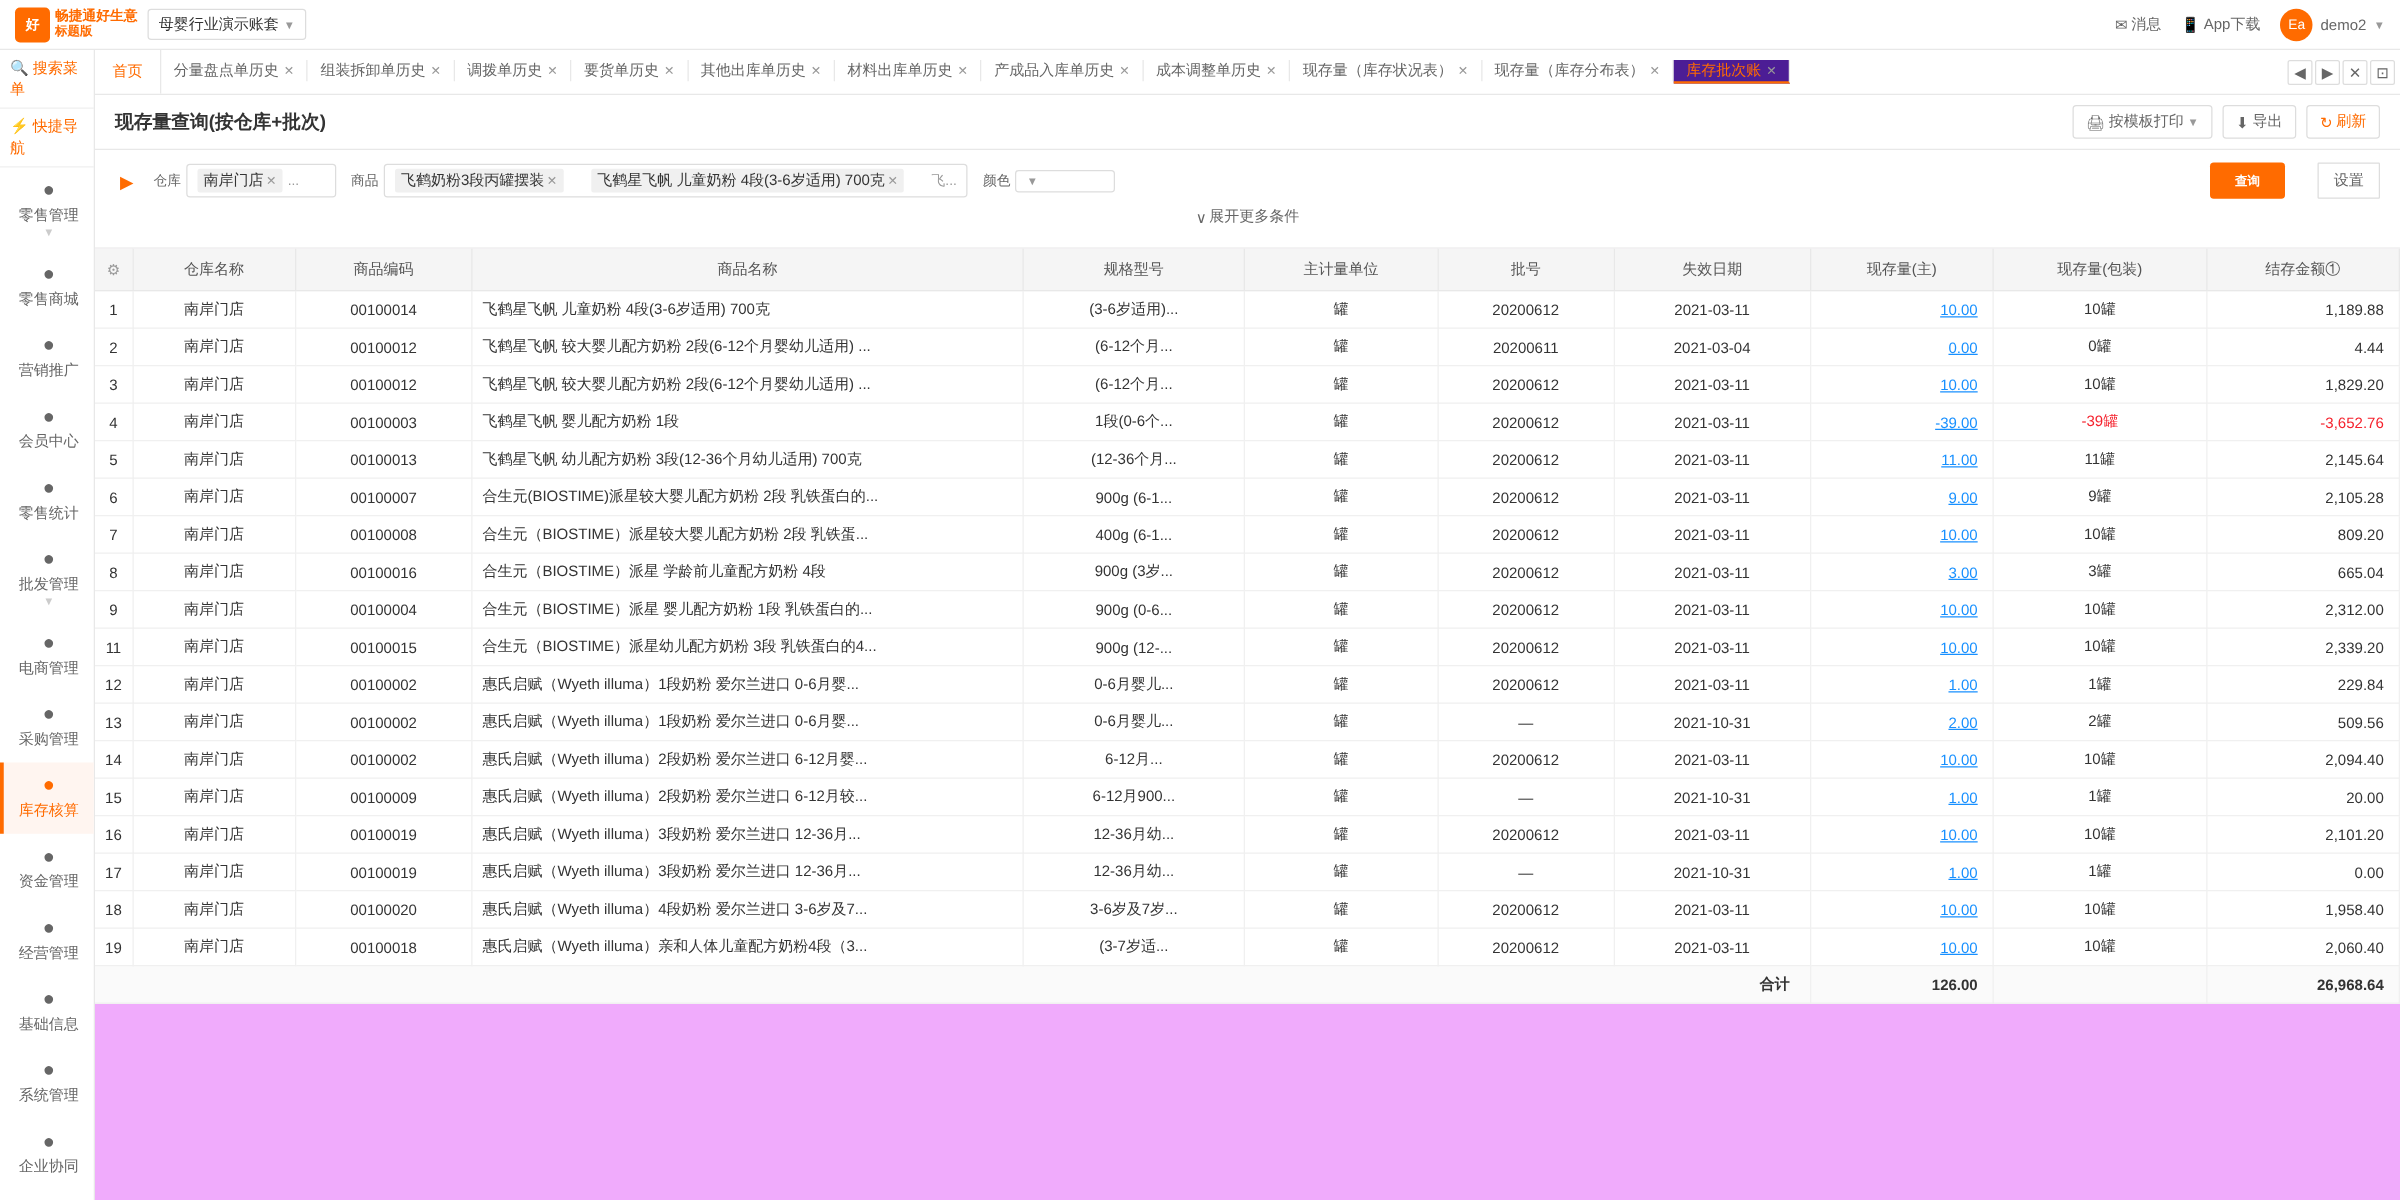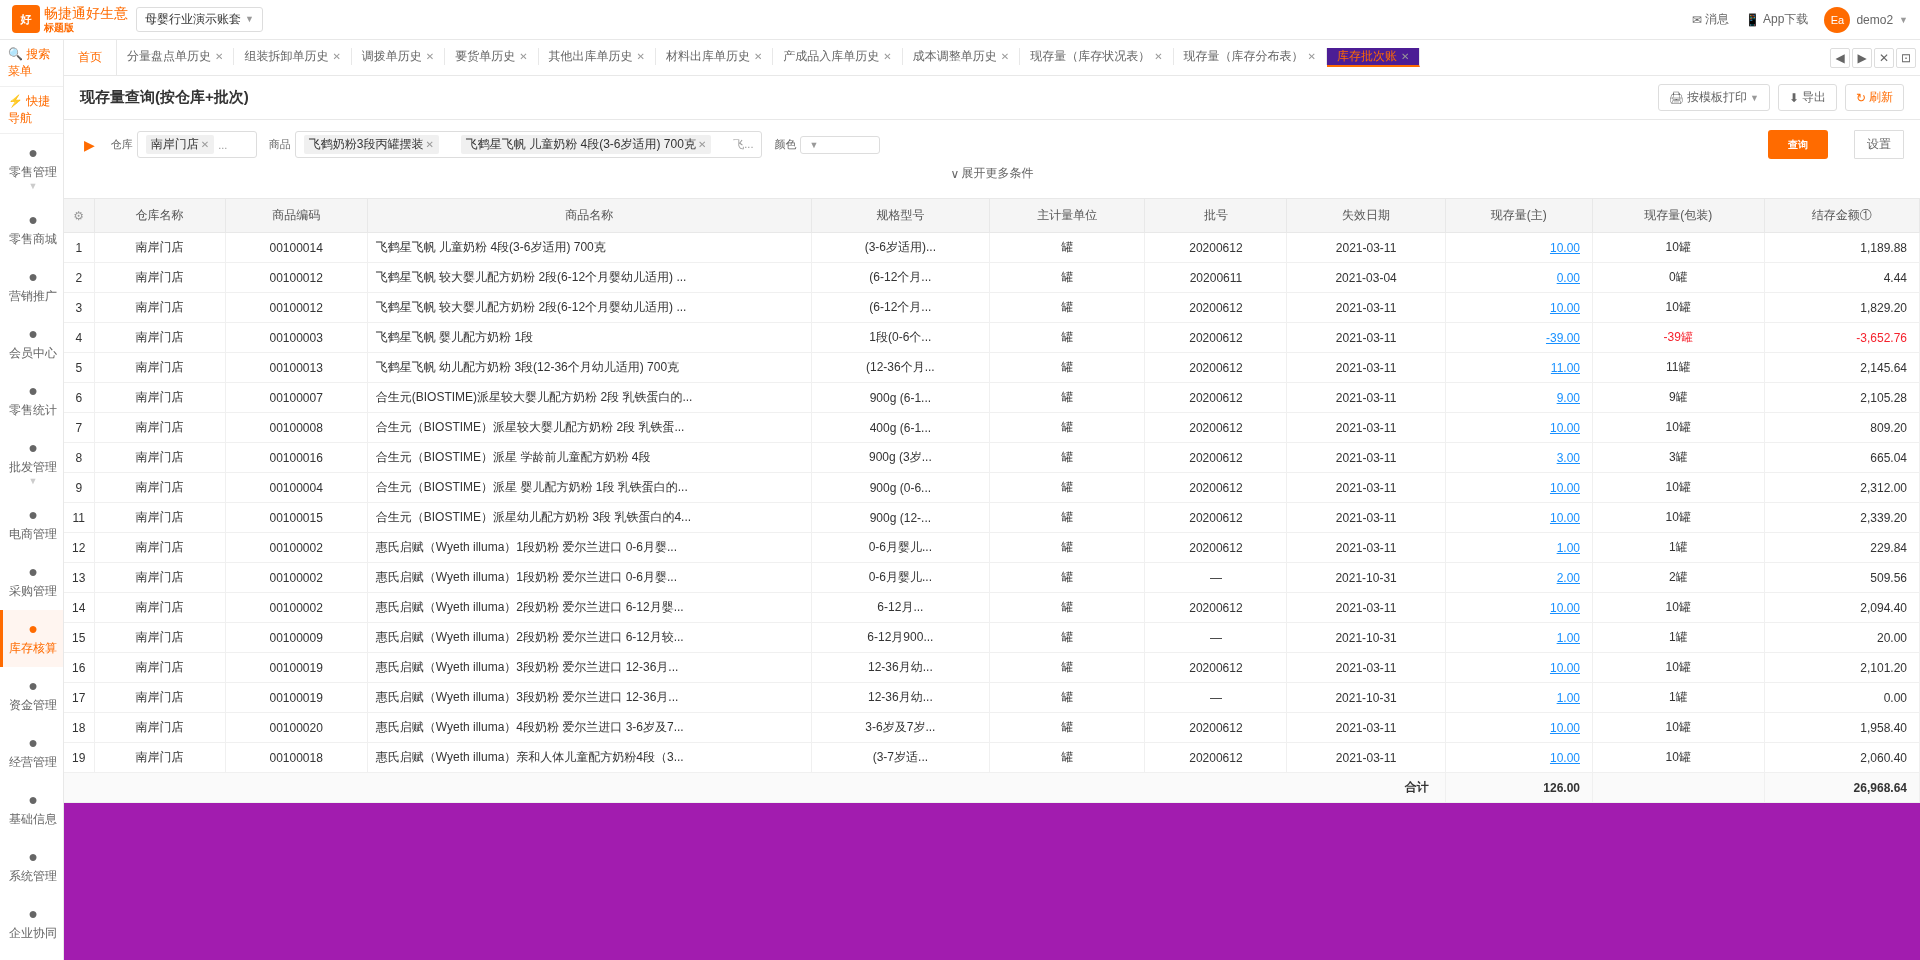--- a/index.html
+++ b/index.html
@@ -21,39 +21,39 @@
     .logo-icon { width: 28px; height: 28px; background: #ff6b00; border-radius: 4px; display: flex; align-items: center; justify-content: center; color: white; font-size: 11px; }
     .top-selector { display: flex; align-items: center; gap: 4px; border: 1px solid #ddd; border-radius: 3px; padding: 3px 8px; background: #fff; cursor: pointer; color: #333; font-size: 12px; }
     .top-bar-right { display: flex; align-items: center; gap: 16px; color: #666; font-size: 12px; }
     .top-bar-right span { cursor: pointer; display: flex; align-items: center; gap: 3px; }
     .avatar { width: 26px; height: 26px; border-radius: 50%; background: #ff6b00; display: flex; align-items: center; justify-content: center; color: white; font-size: 11px; }
 
     
     .main-layout { display: flex; flex: 1; overflow: hidden; }
 
     
-    .sidebar { width: 64px; background: #fff; border-right: 1px solid #e8e8e8; display: flex; flex-direction: column; flex-shrink: 0; }
+    .sidebar { width: 76px; background: #fff; border-right: 1px solid #e8e8e8; display: flex; flex-direction: column; flex-shrink: 0; }
     .sidebar-item { padding: 10px 4px; text-align: center; cursor: pointer; color: #666; font-size: 11px; border-left: 3px solid transparent; }
     .sidebar-item.active { background: #fff5f0; color: #ff6b00; border-left-color: #ff6b00; }
     .sidebar-item .s-icon { font-size: 16px; margin-bottom: 2px; }
 
     
     .content-area { flex: 1; display: flex; flex-direction: column; overflow: hidden; }
 
     
     .tab-bar { background: #fff; border-bottom: 1px solid #e8e8e8; display: flex; align-items: center; flex-shrink: 0; height: 36px; overflow: hidden; }
     .tab-home { padding: 0 14px; height: 100%; display: flex; align-items: center; color: #ff6b00; font-size: 12px; border-right: 1px solid #e8e8e8; cursor: pointer; flex-shrink: 0; }
     .tab-item { display: flex; align-items: center; gap: 4px; padding: 0 10px; height: 100%; font-size: 11px; color: #666; border-right: 1px solid #e8e8e8; cursor: pointer; white-space: nowrap; flex-shrink: 0; }
     .tab-item.active { color: #ff6b00; background: #4c1d95; border-bottom: 2px solid #ff6b00; }
     .tab-item .tab-close { color: #999; font-size: 10px; }
     .tab-nav-btns { display: flex; align-items: center; margin-left: auto; padding: 0 4px; gap: 2px; flex-shrink: 0; }
     .tab-nav-btn { width: 20px; height: 20px; display: flex; align-items: center; justify-content: center; cursor: pointer; color: #666; font-size: 12px; border: 1px solid #ddd; border-radius: 2px; }
 
     
-    .page-content { flex: 1; overflow: auto; padding: 0; background: #a21caf; }
+    .page-content { flex: 1; overflow: auto; padding: 0; background: #f0abfc; }
 
     
     .page-header { background: #fff; padding: 8px 16px; display: flex; align-items: center; justify-content: space-between; border-bottom: 1px solid #e8e8e8; }
     .page-title { font-size: 15px; font-weight: bold; color: #333; }
     .page-header-actions { display: flex; align-items: center; gap: 8px; }
     .btn-print { display: flex; align-items: center; gap: 3px; border: 1px solid #ddd; background: #fff; padding: 4px 10px; border-radius: 3px; cursor: pointer; color: #666; font-size: 12px; }
     .btn-export { display: flex; align-items: center; gap: 3px; border: 1px solid #ddd; background: #fff; padding: 4px 10px; border-radius: 3px; cursor: pointer; color: #666; font-size: 12px; }
     .btn-refresh { display: flex; align-items: center; gap: 3px; border: 1px solid #ddd; background: #fff; padding: 4px 10px; border-radius: 3px; cursor: pointer; color: #ff6b00; font-size: 12px; }
 
     
@@ -95,21 +95,21 @@
     .dropdown-arrow { font-size: 9px; color: #999; }
   </style>
 </head>
 <body>
 
 <div class="top-bar">
   <div class="top-bar-left">
     <div class="logo-area">
       <div class="logo-icon">好</div>
       <div style="display:flex;flex-direction:column;line-height:1.2">
-        <span style="font-size:14px;color:#ff6b00;font-weight:normal;">畅捷通好生意</span>
+        <span style="font-size:11px;color:#ff6b00;font-weight:bold;">畅捷通好生意</span>
         <span style="font-size:10px;color:#ff6b00;">标题版</span>
       </div>
     </div>
     <div class="top-selector">
       <span>母婴行业演示账套</span>
       <span class="dropdown-arrow">▼</span>
     </div>
   </div>
   <div class="top-bar-right">
     <span>

